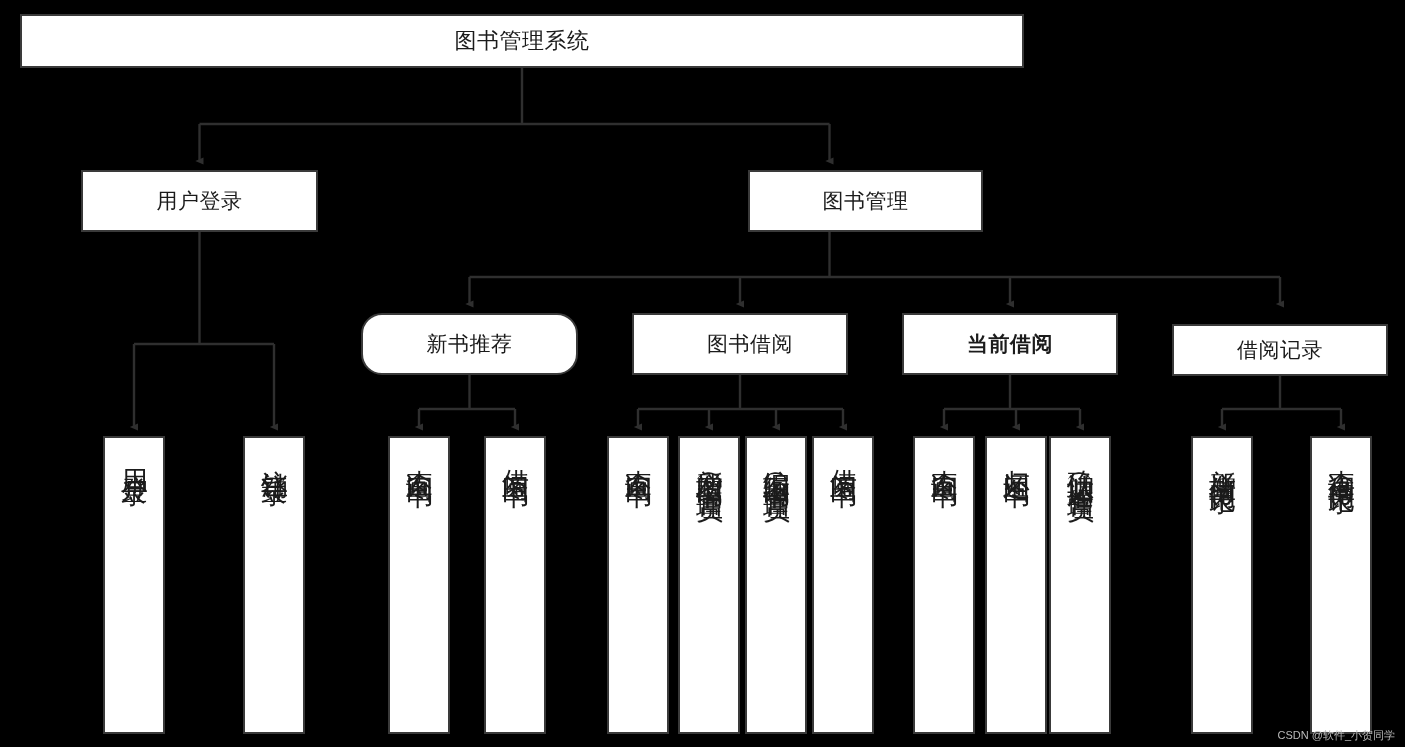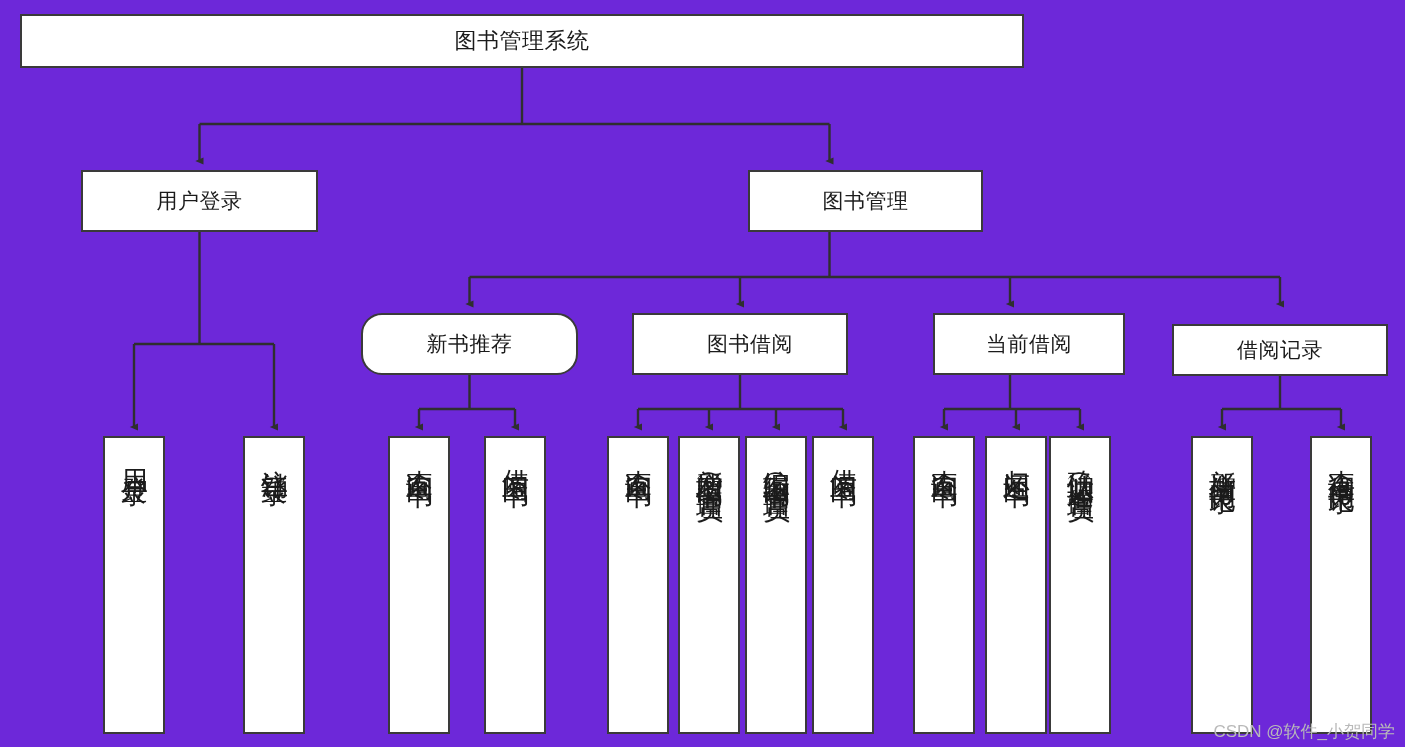--- a/index.html
+++ b/index.html
@@ -7,21 +7,21 @@
     padding: 0;
     background: #ffffff;
   }
   body {
     font-family: "Liberation Sans", "DejaVu Sans", sans-serif;
   }
   #canvas {
     position: relative;
     width: 1405px;
     height: 747px;
-    background: #6d28d9;
+    background: #000000;
     overflow: hidden;
   }
   svg#edges {
     position: absolute;
     left: 0;
     top: 0;
     width: 1405px;
     height: 747px;
     pointer-events: none;
   }
@@ -57,21 +57,21 @@
     text-orientation: upright;
     font-size: 27px;
     line-height: 1.0;
     letter-spacing: 4px;
     white-space: nowrap;
   }
   .watermark {
     position: absolute;
     right: 10px;
     bottom: 4px;
-    font-size: 17px;
+    font-size: 11px;
     color: #b9b9b9;
     white-space: nowrap;
     user-select: none;
   }
 </style>
 </head>
 <body>
 
 <div id="canvas">
 
@@ -127,21 +127,21 @@
       </div>
       <div class="node horiz" style="left: 712px; top: 170px; width: 235px; height: 62px; margin-left: 36px;">
         <span class="lbl">图书管理</span>
       </div>
       <div class="node horiz" style="left: 361px; top: 313px; width: 217px; height: 62px; border-radius: 21px;">
         <span class="lbl">新书推荐</span>
       </div>
       <div class="node horiz" style="left: 632px; top: 313px; width: 216px; height: 62px; padding-left: 20px;">
         <span class="lbl">图书借阅</span>
       </div>
-      <div class="node horiz" style="left: 933px; top: 313px; width: 192px; height: 62px;">
+      <div class="node horiz" style="left: 902px; top: 313px; width: 216px; height: 62px; font-weight: bold;">
         <span class="lbl">当前借阅</span>
       </div>
       <div class="node horiz" style="left: 1172px; top: 324px; width: 216px; height: 52px;">
         <span class="lbl">借阅记录</span>
       </div>
       <div class="node vert" style="left: 103px; top: 436px; width: 62px; height: 298px;">
         <span class="lbl">用户登录</span>
       </div>
       <div class="node vert" style="left: 243px; top: 436px; width: 62px; height: 298px;">
         <span class="lbl">注销登录</span>

